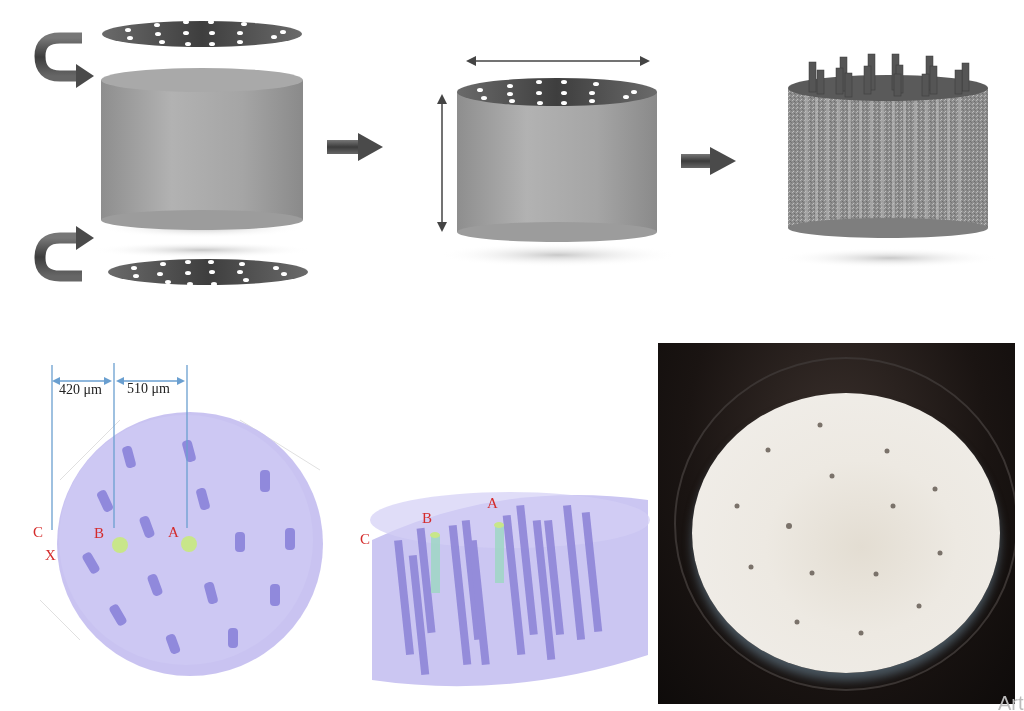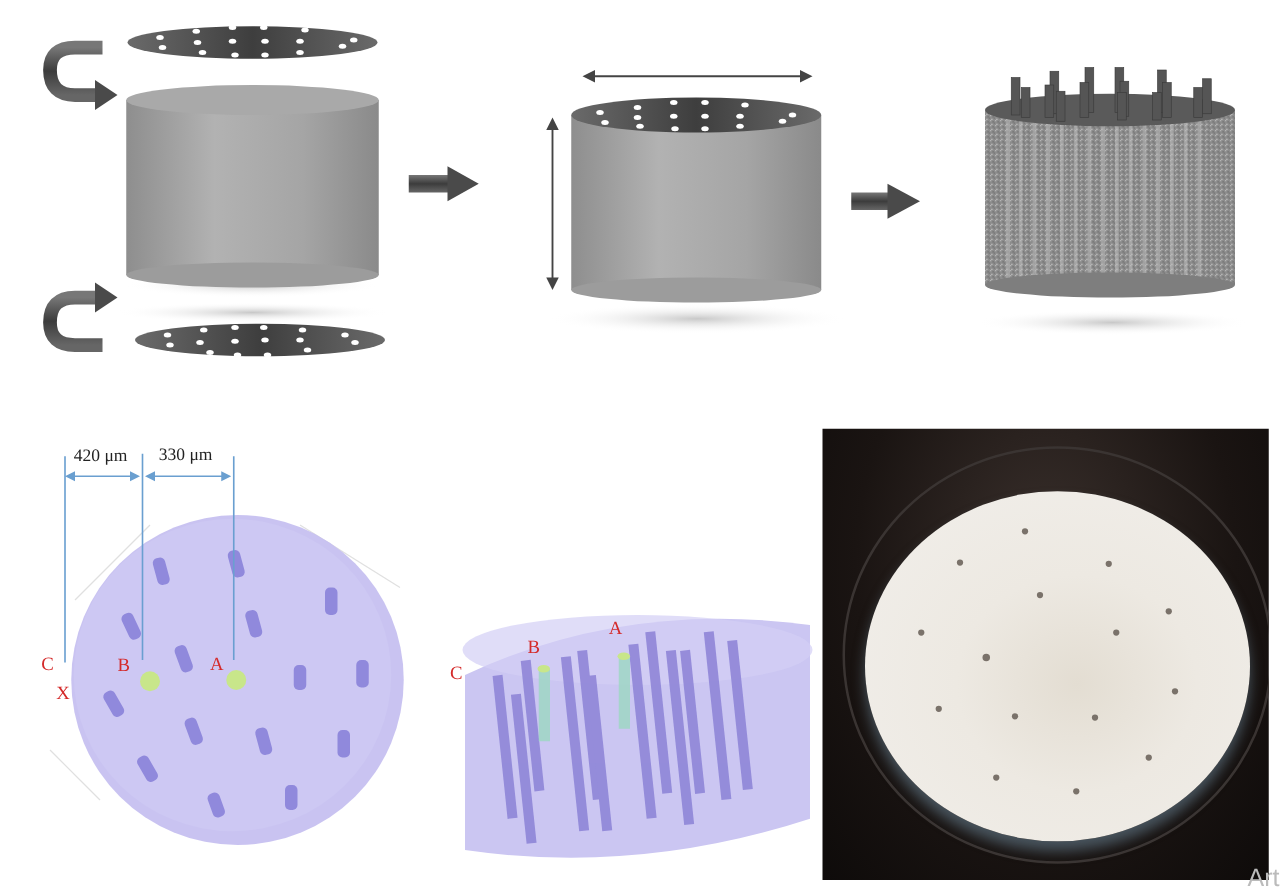--- a/index.html
+++ b/index.html
@@ -1,19 +1,19 @@
 <!DOCTYPE html>
 <html><head>
 <meta charset="utf-8">
 <style>
   html, body { margin:0; padding:0; background:#ffffff; }
   body { width:1024px; height:711px; position:relative; overflow:hidden; font-family:"Liberation Serif", serif; }
   .abs { position:absolute; }
   .lbl-red { color:#d42a2a; font-family:"Liberation Serif", serif; font-size:15px; position:absolute; }
-  .dim-text { font-family:"Liberation Serif", serif; font-size:14px; color:#222; position:absolute; }
+  .dim-text { font-family:"Liberation Serif", serif; font-size:14px; color:#222; position:absolute;margin-top:24px; }
   .watermark { position:absolute; right:-4px; bottom:-4px; font-family:"Liberation Sans", sans-serif; font-size:20px; color:#bbbbbb; }
 </style>
 </head>
 <body>
 
 <svg class="abs" style="left:0;top:0" width="1024" height="300" viewBox="0 0 1024 300">
   <defs>
     <linearGradient id="cylG" x1="0" x2="1" y1="0" y2="0">
       <stop offset="0" stop-color="#8e8e8e"></stop>
       <stop offset="0.35" stop-color="#b2b2b2"></stop>
@@ -220,21 +220,21 @@
     <line x1="118" y1="381" x2="183" y2="381"></line>
   </g>
   <g fill="#6a9fd0">
     <polygon points="52,381 60,377 60,385"></polygon>
       <polygon points="112,381 104,377 104,385"></polygon>
     <polygon points="116,381 124,377 124,385"></polygon>
       <polygon points="185,381 177,377 177,385"></polygon>
   </g>
 </svg>
 <span class="dim-text" style="left:59px;top:358px;">420 μm</span>
-<span class="dim-text" style="left:127px;top:357px;">330 μm</span>
+<span class="dim-text" style="left:127px;top:357px;">510 μm</span>
 <span class="lbl-red" style="left:33px;top:524px;">C</span>
 <span class="lbl-red" style="left:94px;top:525px;">B</span>
 <span class="lbl-red" style="left:168px;top:524px;">A</span>
 <span class="lbl-red" style="left:45px;top:547px;">X</span>
 
 <svg class="abs" style="left:340px;top:470px" width="320" height="241" viewBox="340 470 320 241">
   <path d="M372,540 Q500,480 648,500 L648,655 Q510,700 372,680 Z" fill="#cbc6f2"></path>
   <ellipse cx="510" cy="520" rx="140" ry="28" fill="#d3cef5" opacity="0.7"></ellipse>
   <g fill="#8f86d8" opacity="0.9">
     <rect x="400" y="540" width="8" height="115" transform="rotate(-6 404 597)"></rect>

